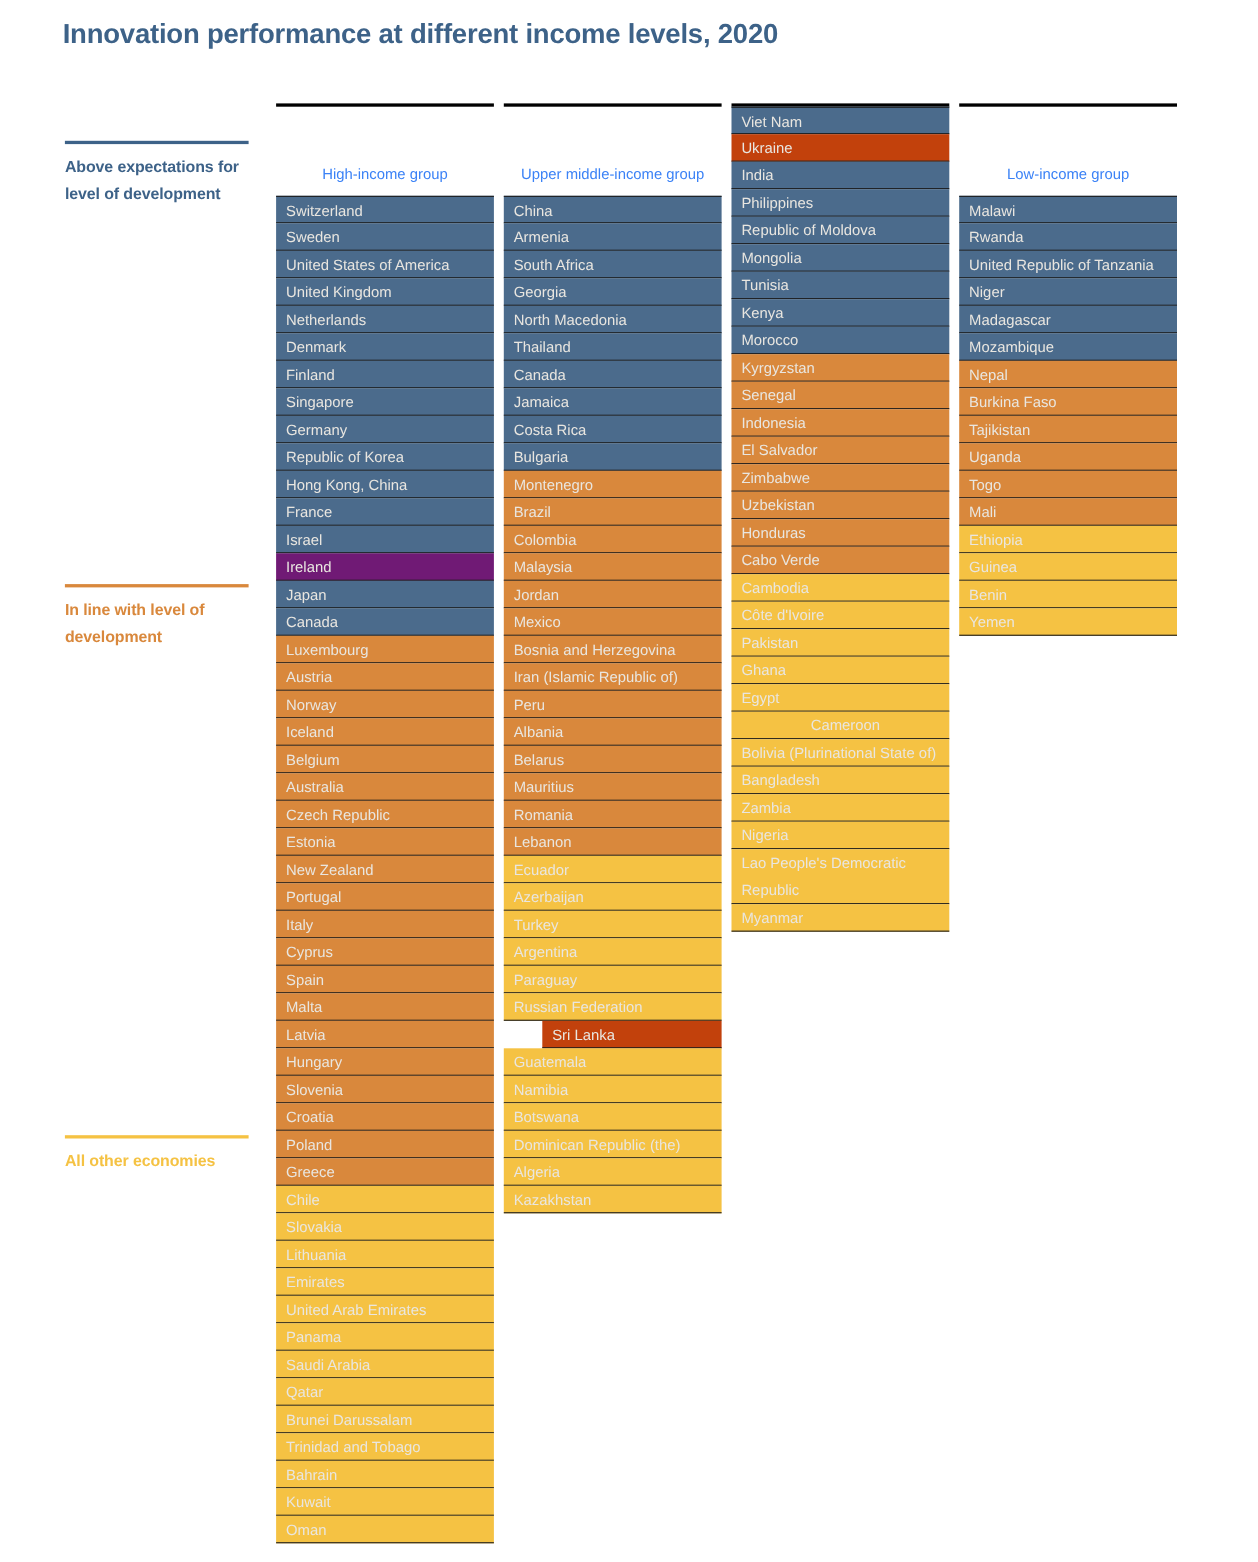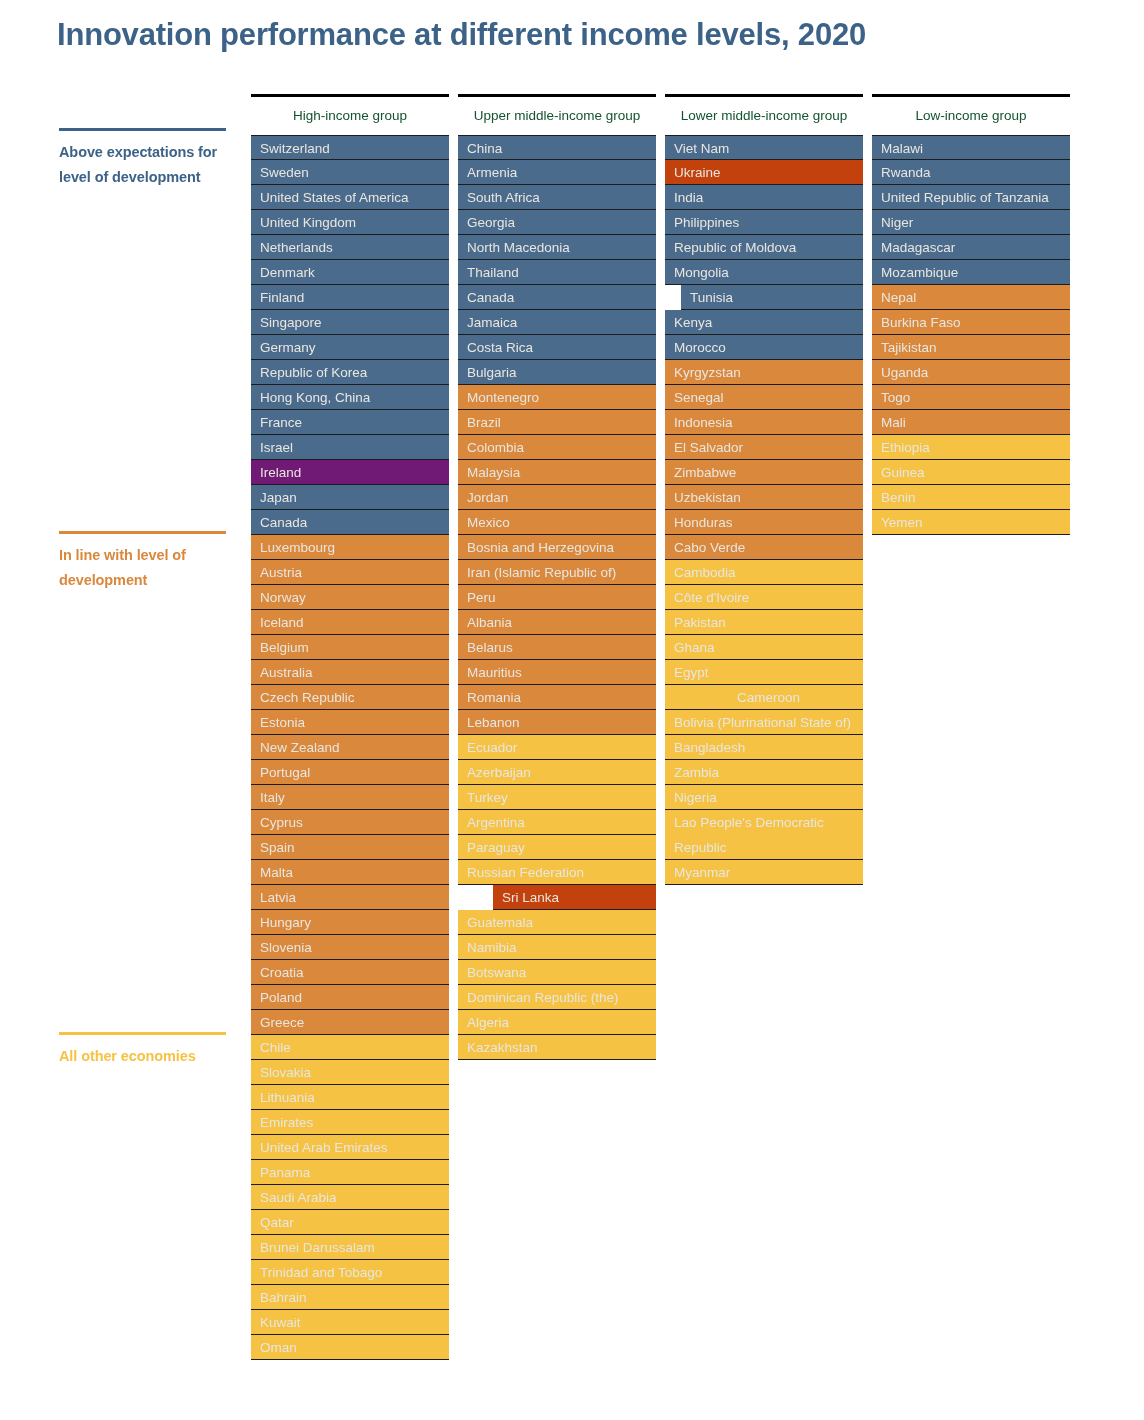--- a/index.html
+++ b/index.html
@@ -15,21 +15,21 @@
     height: 1420px;
     background: #ffffff;
     overflow: hidden;
   }
 
   
   #title {
     position: absolute;
     left: 57px;
     top: 17px;
-    font-size: 31px;
+    font-size: 25px;
     font-weight: bold;
     color: #3d6288;
     letter-spacing: -0.2px;
     white-space: nowrap;
   }
 
   
   .legend-block {
     position: absolute;
     left: 59px;
@@ -61,22 +61,23 @@
   .col-rule {
     height: 3px;
     background: #000000;
     width: 198px;
   }
   .col-header {
     height: 38px;
     line-height: 38px;
     text-align: center;
     font-size: 13.5px;
-    color: #14532d;
+    color: #3b82f6;
     white-space: nowrap;
+    margin-top: 43px;
   }
   .col-body { width: 198px; }
 
   .cell {
     height: 25px;
     line-height: 25px;
     padding-left: 9px;
     font-size: 13.5px;
     color: #e9e6e0;
     border-bottom: 1px solid #1c1c1c;
@@ -206,29 +207,28 @@
           <div class="cell" style="background: rgb(245, 194, 67);">Guatemala</div>
           <div class="cell" style="background: rgb(245, 194, 67);">Namibia</div>
           <div class="cell" style="background: rgb(245, 194, 67);">Botswana</div>
           <div class="cell" style="background: rgb(245, 194, 67);">Dominican Republic (the)</div>
           <div class="cell" style="background: rgb(245, 194, 67);">Algeria</div>
           <div class="cell" style="background: rgb(245, 194, 67);">Kazakhstan</div>
         </div>
       </div>
       <div class="column" style="left: 414px;">
         <div class="col-rule"></div>
-        <div class="col-header">Lower middle-income group</div>
         <div class="col-body">
           <div class="cell" style="background: rgb(75, 107, 140);">Viet Nam</div>
           <div class="cell" style="background: #c2410c;">Ukraine</div>
           <div class="cell" style="background: rgb(75, 107, 140);">India</div>
           <div class="cell" style="background: rgb(75, 107, 140);">Philippines</div>
           <div class="cell" style="background: rgb(75, 107, 140);">Republic of Moldova</div>
           <div class="cell" style="background: rgb(75, 107, 140);">Mongolia</div>
-          <div class="cell" style="background: rgb(75, 107, 140); margin-left: 16px;">Tunisia</div>
+          <div class="cell" style="background: rgb(75, 107, 140);">Tunisia</div>
           <div class="cell" style="background: rgb(75, 107, 140);">Kenya</div>
           <div class="cell" style="background: rgb(75, 107, 140);">Morocco</div>
           <div class="cell" style="background: rgb(217, 136, 60);">Kyrgyzstan</div>
           <div class="cell" style="background: rgb(217, 136, 60);">Senegal</div>
           <div class="cell" style="background: rgb(217, 136, 60);">Indonesia</div>
           <div class="cell" style="background: rgb(217, 136, 60);">El Salvador</div>
           <div class="cell" style="background: rgb(217, 136, 60);">Zimbabwe</div>
           <div class="cell" style="background: rgb(217, 136, 60);">Uzbekistan</div>
           <div class="cell" style="background: rgb(217, 136, 60);">Honduras</div>
           <div class="cell" style="background: rgb(217, 136, 60);">Cabo Verde</div>

